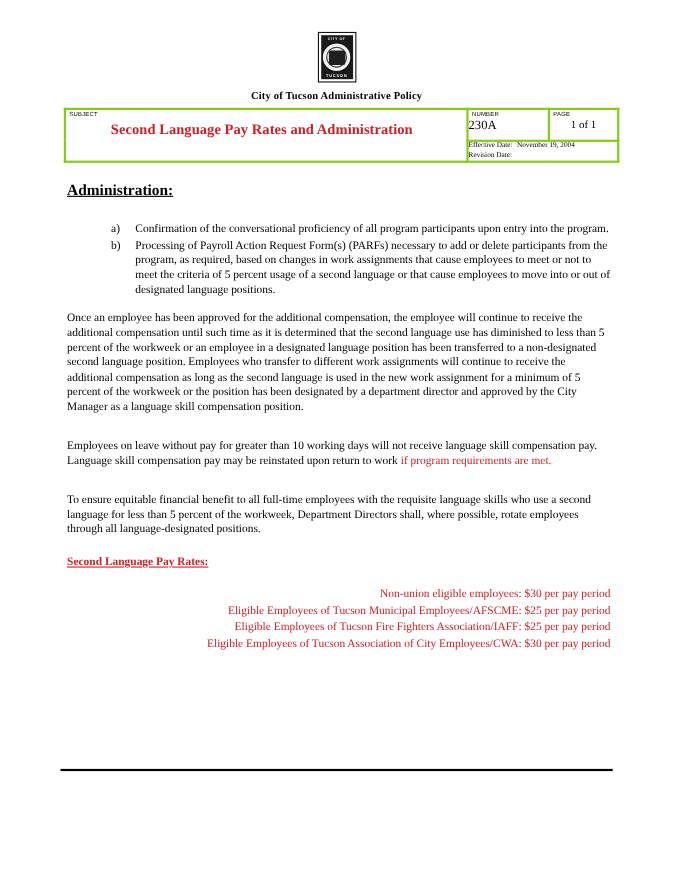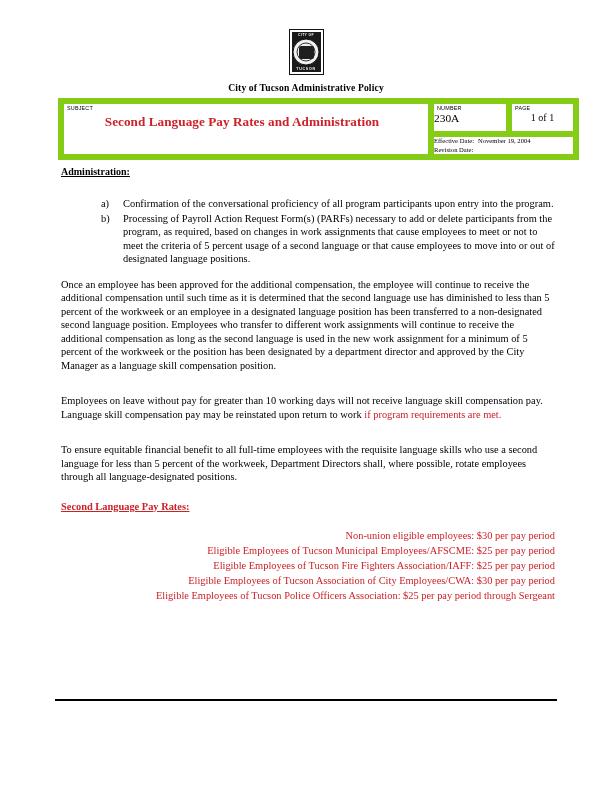--- a/index.html
+++ b/index.html
@@ -106,21 +106,21 @@
   
   .hdr-table {
     position: absolute;
     left: 58px;
     top: 98px;
     width: 497px;
     border-collapse: collapse;
     table-layout: fixed;
   }
   .hdr-table td {
-    border: 6px solid #84cc16;
+    border: 2px solid #84cc16;
     padding: 0;
     vertical-align: top;
     margin-left: 33px;
   }
   .cell-label {
     font-size: 5.4px;
     font-family: "Liberation Sans", sans-serif;
     letter-spacing: 0.2px;
     padding: 1.5px 0 0 3px;
     line-height: 1.05;
@@ -165,21 +165,21 @@
     position: absolute;
     left: 61px;
     top: 165px;
     width: 494px;
     font-size: 10.4px;
     line-height: 1.30;
   }
   .sec-head {
     font-weight: bold;
     text-decoration: underline;
-    font-size: 10px;
+    font-size: 14px;
     margin: 0 0 16px 0;
     display: inline-block;
   }
   p.para {
     margin: 0 0 0 0;
     text-align: left;
   }
   .gap-sm { height: 11px; }
   .gap-md { height: 16px; }
   .gap-lg { height: 22px; }
@@ -306,19 +306,18 @@
       <span class="rates-head">Second Language Pay Rates:</span>
     </div>
 
     <div class="gap-md"></div>
 
     <div>
       <p class="rate-line">Non-union eligible employees:  $30 per pay period</p>
       <p class="rate-line">Eligible Employees of Tucson Municipal Employees/AFSCME: $25 per pay period</p>
       <p class="rate-line">Eligible Employees of Tucson Fire Fighters Association/IAFF: $25 per pay period</p>
       <p class="rate-line">Eligible Employees of Tucson Association of City Employees/CWA:  $30 per pay period</p>
-      <p class="rate-line">Eligible Employees of Tucson Police Officers Association:  $25 per pay period through Sergeant</p>
     </div>
   </div>
 
   <div class="bottom-rule"></div>
 
 </div>
 
 </body></html>

